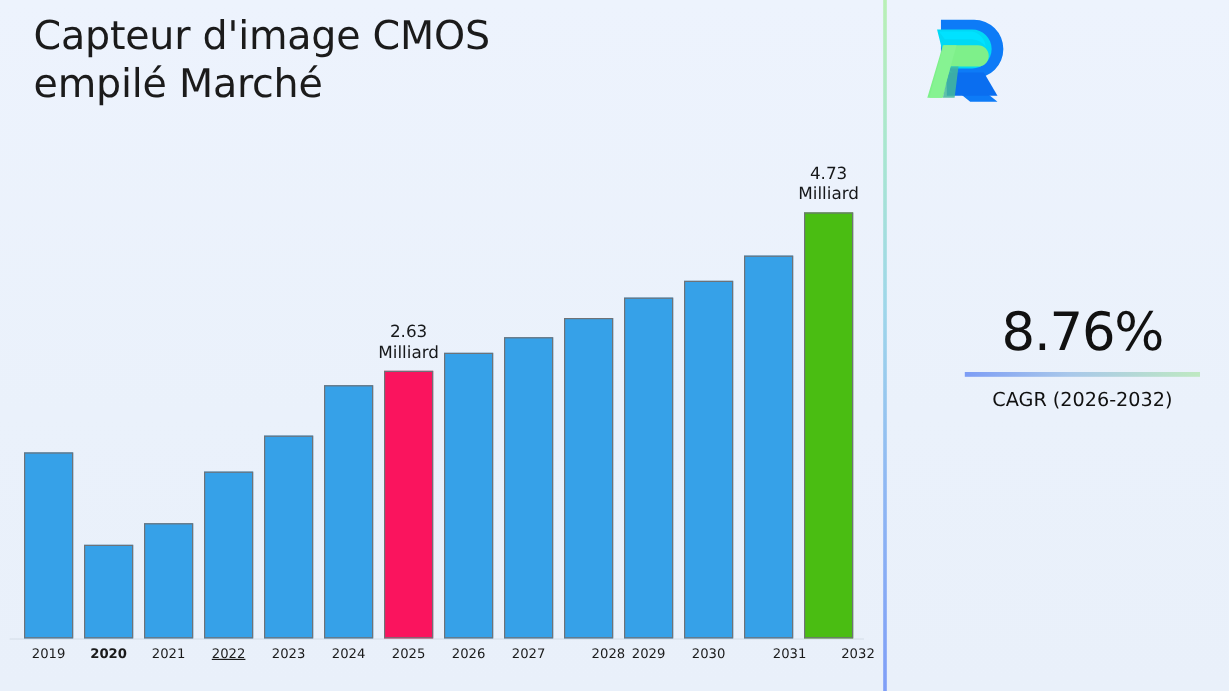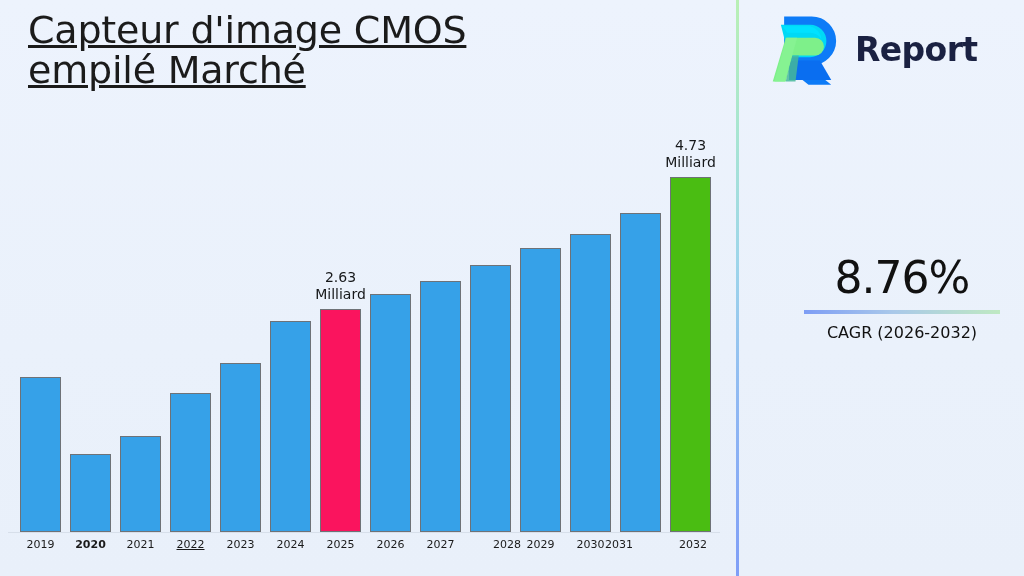--- a/index.html
+++ b/index.html
@@ -9,22 +9,22 @@
     font-family:"DejaVu Sans","Liberation Sans",sans-serif;
     position:relative;
   }
   .page{position:absolute;inset:0;background:linear-gradient(180deg,#edf3fd 0%,#eaf1fb 60%,#e9f0fa 100%);}
 
   
   .chart-panel{position:absolute;left:0;top:0;width:737px;height:576px;}
 
   .chart-title{
     position:absolute;left:28px;top:10px;width:680px;
-    font-size:38px;line-height:40px;color:#1b1b1b;font-weight:400;
-    letter-spacing:-0.2px;white-space:pre-line;text-decoration:underline;
+    font-size:33px;line-height:40px;color:#1b1b1b;font-weight:400;
+    letter-spacing:-0.2px;white-space:pre-line;
   }
 
   .plot{position:absolute;left:0;top:0;width:737px;height:576px;}
   .baseline{position:absolute;left:8px;top:532px;width:712px;height:1px;background:#d7dfea;}
 
   .bar{position:absolute;bottom:44px;width:41px;border:1px solid #6e7277;box-sizing:border-box;}
   .bar.blue{background:#36a1e8;}
   .bar.pink{background:#fa145e;border-color:#6e7277;}
   .bar.green{background:#4abd12;border-color:#6e7277;}
 
@@ -95,23 +95,23 @@
         <div class="x-label" style="left: 362.5px;">2026</div>
         <div class="bar blue" style="left: 420px; height: 251px;"></div>
         <div class="x-label" style="left: 412.5px;">2027</div>
         <div class="bar blue" style="left: 470px; height: 267px;"></div>
         <div class="x-label" style="left: 479px;">2028</div>
         <div class="bar blue" style="left: 520px; height: 284px;"></div>
         <div class="x-label" style="left: 512.5px;">2029</div>
         <div class="bar blue" style="left: 570px; height: 298px;"></div>
         <div class="x-label" style="left: 562.5px;">2030</div>
         <div class="bar blue" style="left: 620px; height: 319px;"></div>
-        <div class="x-label" style="left: 591px;">2031</div>
+        <div class="x-label" style="left: 616px; text-align: right;">2031</div>
         <div class="bar green" style="left: 670px; height: 355px;"></div>
-        <div class="x-label" style="left: 665px; text-align: center;">2032</div>
+        <div class="x-label" style="left: 687px; text-align: center;">2032</div>
         <div class="bar-label" style="left: 645.5px; top: 137px;">
           <div>4.73</div>
           <div>Milliard</div>
         </div>
       </div>
 
   </div>
 
   <div class="divider"></div>
 
@@ -128,21 +128,21 @@
           <path d="M34 62 H72 L86 86 H34 Z" fill="#0a6ef0"></path>
 
           <path d="M26 20 H60 A18 18 0 0 1 74 36 A18 18 0 0 0 60 28 H32 Z" fill="#00e2ff"></path>
 
           <path d="M14 88 L30 34 H66 A11 11 0 0 1 66 56 H38 L30 88 Z" fill="#7ef08a"></path>
           <path d="M30 34 H66 A11 11 0 0 1 66 56 H38 L34 70 L30 88 L42 88 L46 56 H66 A11 11 0 0 0 66 34 Z" fill="#45b99a" opacity="0.85"></path>
           <path d="M16 88 L31 34 H44 L29 88 Z" fill="#86f392"></path>
         </svg>
       </span>
       <span class="logo-text">
-        <span>Report</span><br>
+        <br>
       </span>
     </div>
 
     <div class="cagr-block">
       <div class="cagr-value">8.76%</div>
       <div class="cagr-rule"></div>
       <div class="cagr-caption">CAGR (2026-2032)</div>
     </div>
 
   </div>

